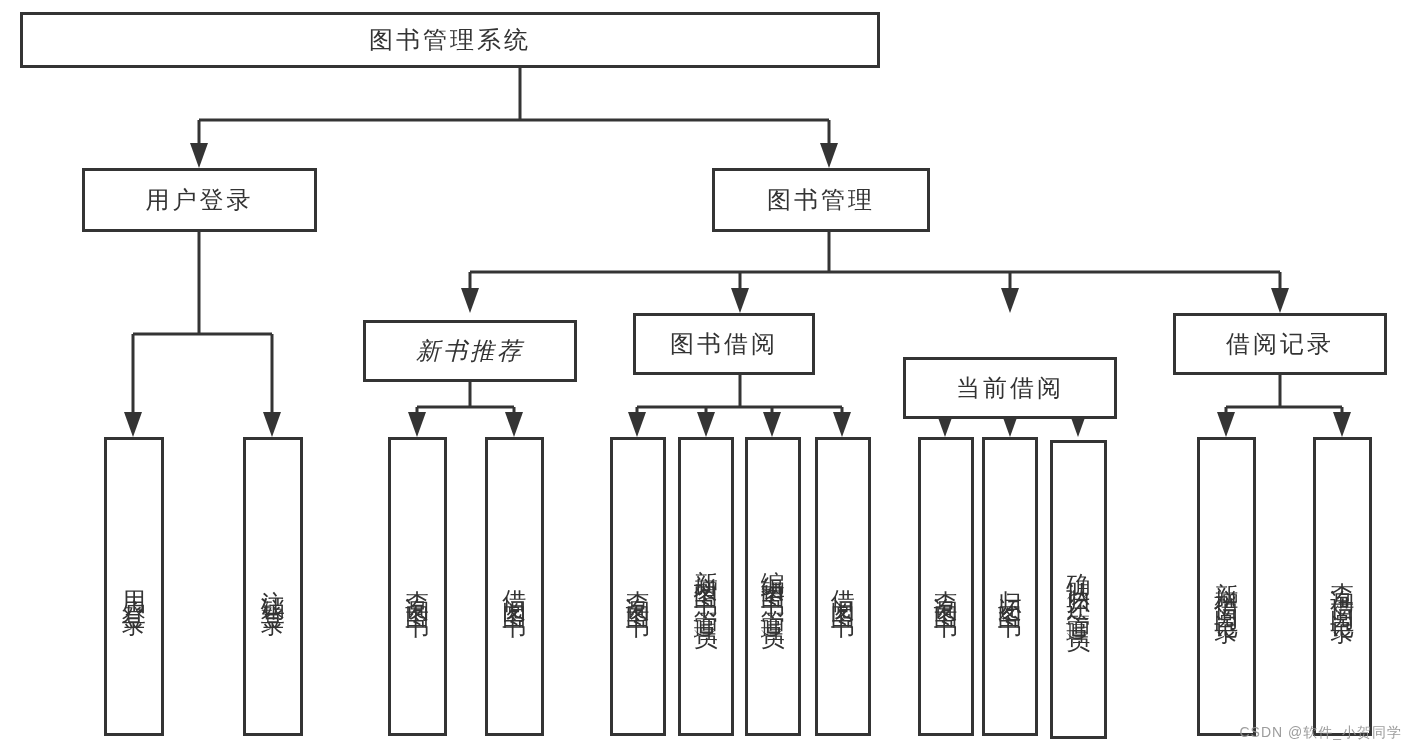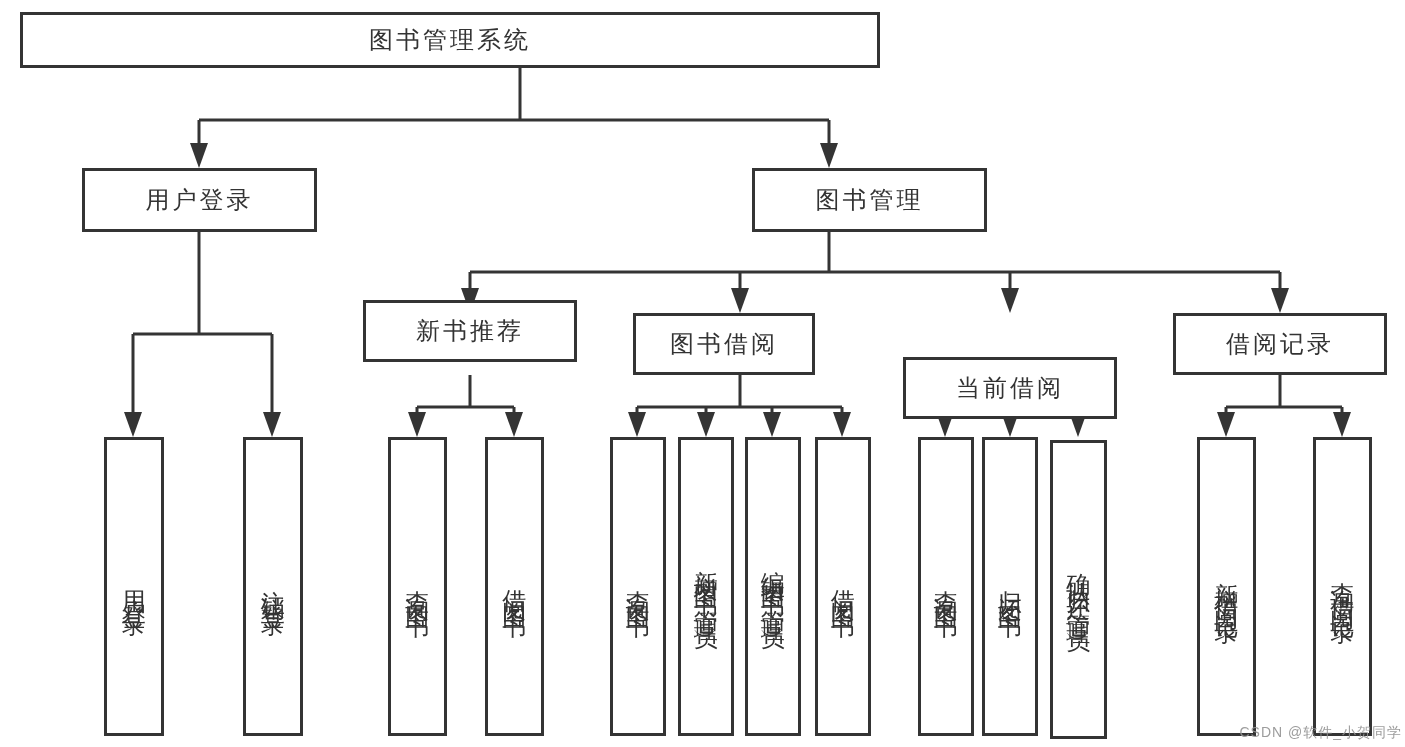--- a/index.html
+++ b/index.html
@@ -99,23 +99,23 @@
       <polygon points="1001,412 1019,412 1010,437"></polygon>
       <polygon points="1069,412 1087,412 1078,437"></polygon>
       <polygon points="1217,412 1235,412 1226,437"></polygon>
       <polygon points="1333,412 1351,412 1342,437"></polygon>
     </g>
   </svg>
 
   <div class="box hbox" style="left:20px; top:12px; width:860px; height:56px;">图书管理系统</div>
 
   <div class="box hbox" style="left:82px; top:168px; width:235px; height:64px;">用户登录</div>
-  <div class="box hbox" style="left:712px; top:168px; width:235px; height:64px;margin-left:40px;">图书管理</div>
+  <div class="box hbox" style="left:712px; top:168px; width:218px; height:64px;">图书管理</div>
 
-  <div class="box hbox" style="left:363px; top:300px; width:214px; height:62px;">新书推荐</div>
+  <div class="box hbox" style="left:363px; top:320px; width:214px; height:62px;font-style:italic;">新书推荐</div>
   <div class="box hbox" style="left:633px; top:313px; width:182px; height:62px;">图书借阅</div>
   <div class="box hbox" style="left:903px; top:313px; width:214px; height:62px;margin-top:44px;">当前借阅</div>
   <div class="box hbox" style="left:1173px; top:313px; width:214px; height:62px;">借阅记录</div>
 
   <div class="box vbox" style="left:104px; top:437px; width:60px; height:299px;">
     <span>用户登录</span>
   </div>
   <div class="box vbox" style="left:243px; top:437px; width:60px; height:299px;">
     <span>注销登录</span>
   </div>

